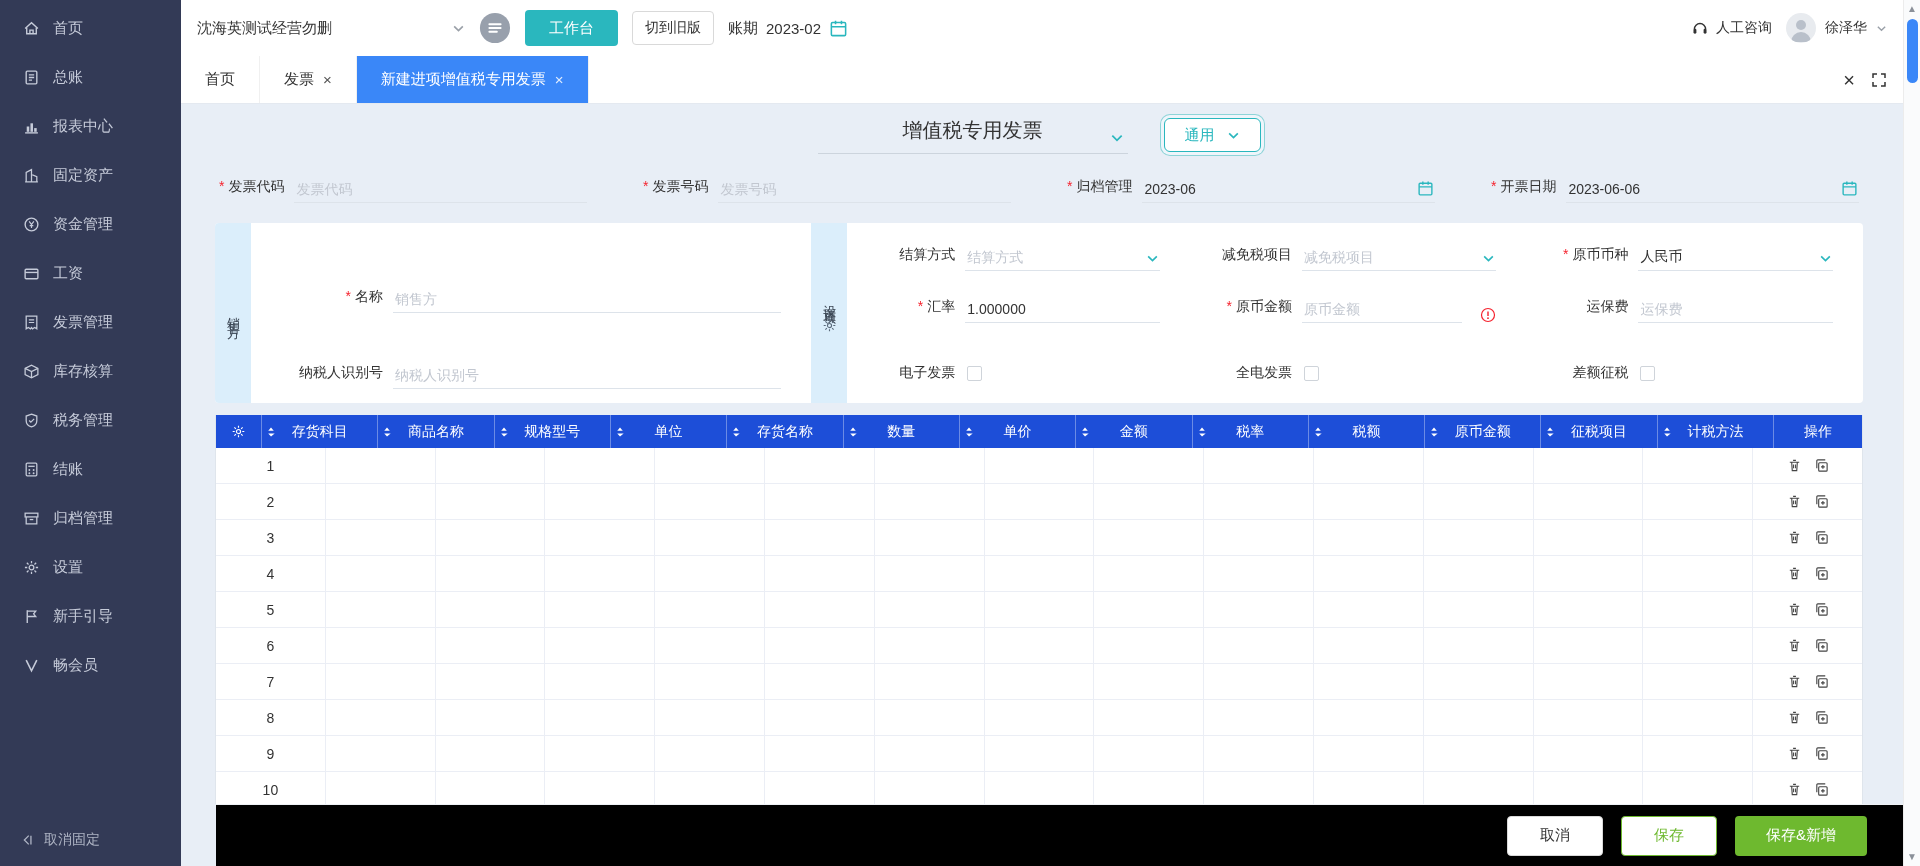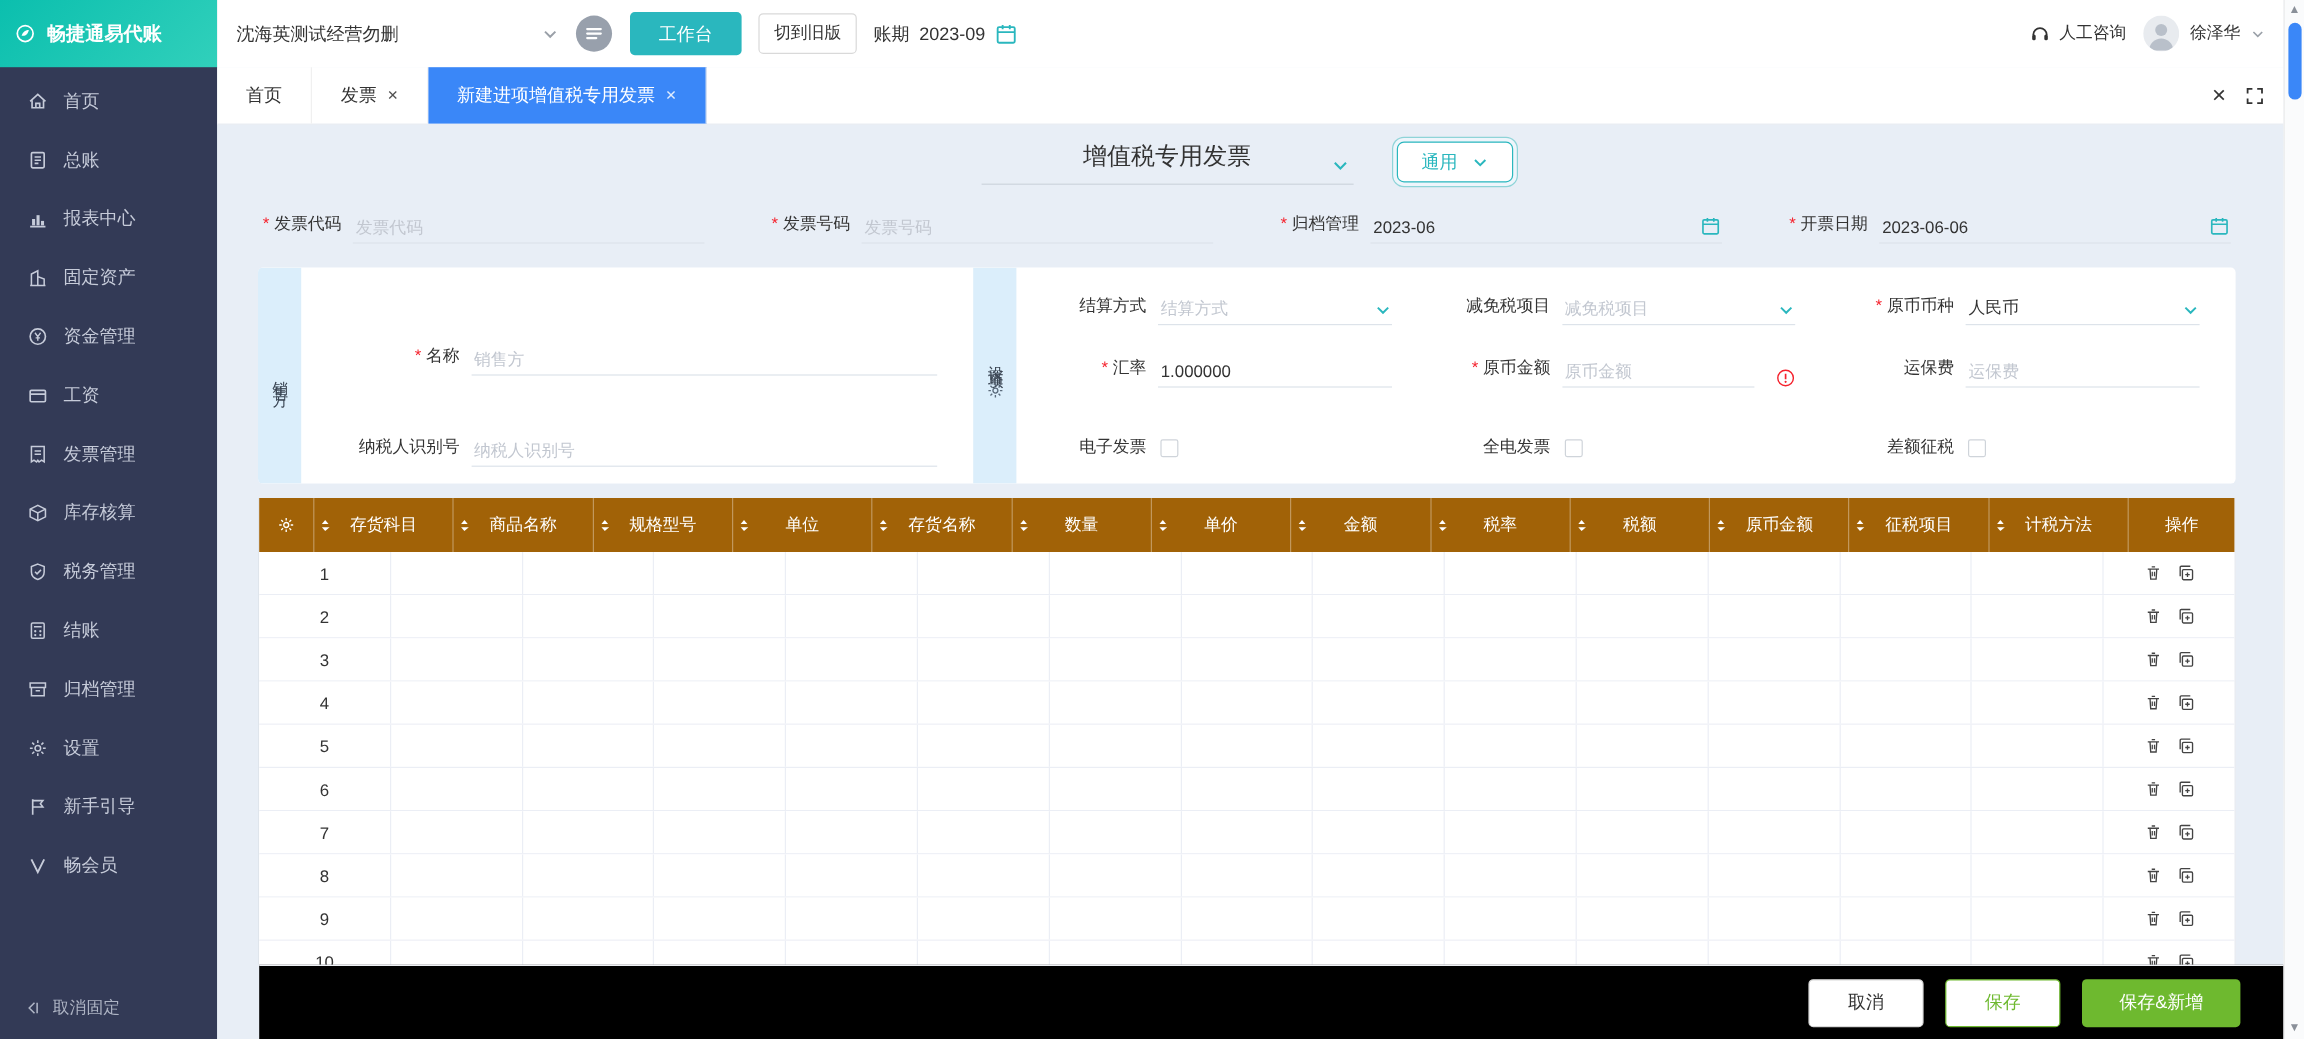--- a/index.html
+++ b/index.html
@@ -64,21 +64,21 @@
   .seller-fields .f-label { width:112px; text-align:right; }
   .settings-fields { flex:1; padding:8px 30px 8px 24px; display:grid; grid-template-columns:1fr 1fr 1fr; column-gap:48px; align-items:center; }
   .settings-fields .f-label { min-width:84px; text-align:right; }
   .cb-field { display:flex; align-items:center; gap:12px;margin-top:16px; }
   .cb-label { min-width:84px; text-align:right; font-size:14px; color:#333; }
   .cb { width:15px; height:15px; border:1px solid #cfd4da; border-radius:2px; background:#fff; display:inline-block; cursor:pointer; }
   .warn { display:inline-flex; margin-left:8px; }
 
   
   .grid-table { background:#fff; border:1px solid #dfe5ec; border-top:none; }
-  .t-head { display:flex; background:#a16207; color:#fff; height:45px; align-items:stretch; font-size:14px; }
+  .t-head { display:flex; background:#1d4ed8; color:#fff; height:33px; align-items:stretch; font-size:14px; }
   .t-cell { flex:1; display:flex; align-items:center; justify-content:center; position:relative; border-right:1px solid rgba(255,255,255,.35); min-width:0; cursor:pointer; }
   .t-cell:last-child { border-right:none; }
   .sort { position:absolute; left:5px; top:50%; transform:translateY(-50%); display:inline-flex; }
   .gear-col { width:46px; flex:none; }
   .action-col { width:88px; flex:none; }
   .t-row { display:flex; height:36px; border-bottom:1px solid #ebeef5; background:#fff; }
   .b-cell { flex:1; border-right:1px solid #ebeef5; min-width:0; }
   .b-cell:last-child { border-right:none; }
   .rownum { display:flex; align-items:center; justify-content:center; font-size:14px; color:#333; }
   .actions { display:flex; align-items:center; justify-content:center; gap:12px; }
@@ -97,29 +97,20 @@
   .sb-fill { flex:1; }
 
   .chev-teal svg, .chev-gray svg { display:block; }
 </style>
 </head>
 <body>
 
 <div class="app">
 
   <aside class="sidebar">
-    <div class="logo">
-      <span class="nav-icon">
-        <svg width="28" height="28" viewBox="0 0 30 30">
-            <circle cx="15" cy="15" r="11" fill="none" stroke="#fff" stroke-width="2.4"></circle>
-            <path d="M10 18c2-6 6-8 10-8-1 5-4 9-10 8z" fill="#fff"></path>
-          </svg>
-      </span>
-      <span>畅捷通易代账</span>
-    </div>
     <nav class="nav" id="sidebar-nav">
         <div class="nav-item">
           <span class="nav-icon">
             <svg width="17" height="17" viewBox="0 0 16 16">
               <path d="M2 8 8 2.5 14 8" fill="none" stroke="currentColor" stroke-width="1.3"></path>
               <path d="M3.5 7v6h9V7" fill="none" stroke="currentColor" stroke-width="1.3"></path>
               <path d="M6.5 13V9.5h3V13" fill="none" stroke="currentColor" stroke-width="1.3"></path>
             </svg>
           </span>
           <span>首页</span>
@@ -272,21 +263,21 @@
       <span style="display:inline-flex;">
         <svg width="32" height="32" viewBox="0 0 34 34">
             <circle cx="17" cy="17" r="16" fill="#98a0ac"></circle>
             <path d="M11 13h12M11 17h12M11 21h8" stroke="#fff" stroke-width="2" stroke-linecap="round"></path>
           </svg>
       </span>
       <button class="btn-teal">工作台</button>
       <button class="btn-outline">切到旧版</button>
       <div class="period">
         <span>账期</span>
-        <b>2023-09</b>
+        <b>2023-02</b>
         <span style="display:inline-flex;">
           <svg width="19" height="19" viewBox="0 0 16 16">
               <rect x="2" y="3" width="12" height="11" rx="1" fill="none" stroke="#2ab7be" stroke-width="1.3"></rect>
               <path d="M2 6.5h12M5.5 1.5v3M10.5 1.5v3" stroke="#2ab7be" stroke-width="1.3"></path>
             </svg>
         </span>
       </div>
       <div class="topbar-spacer"></div>
       <div class="support">
         <span style="display:inline-flex;">

